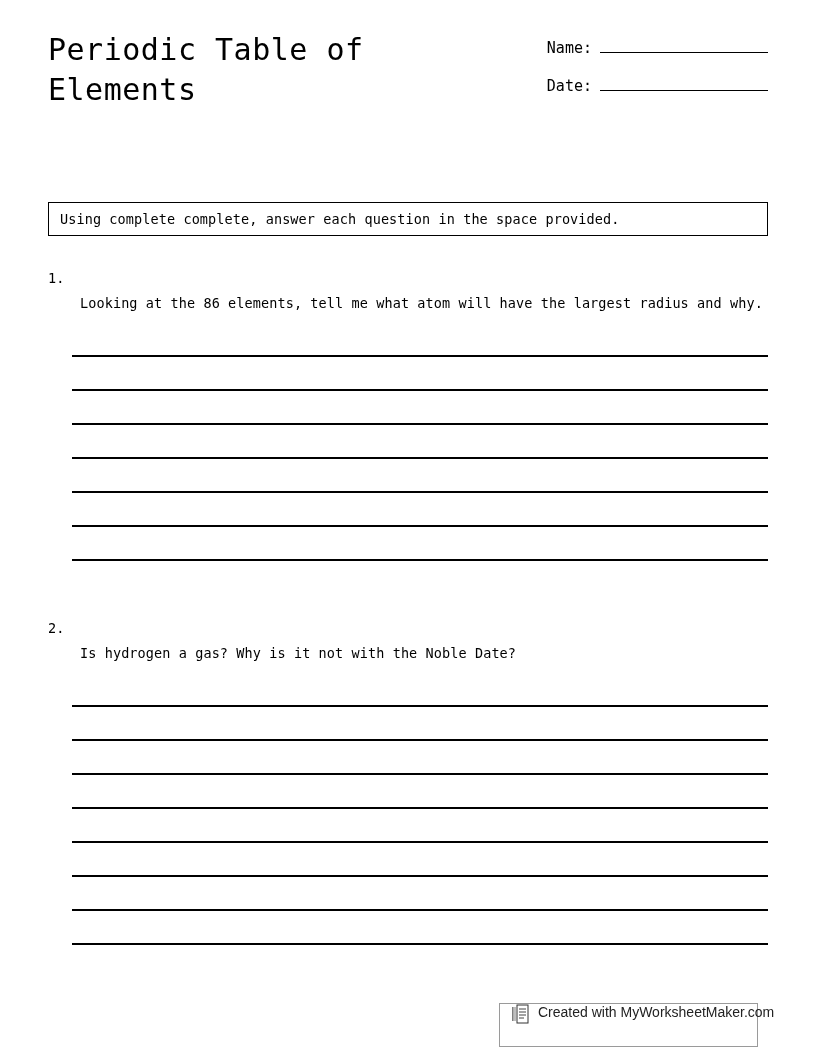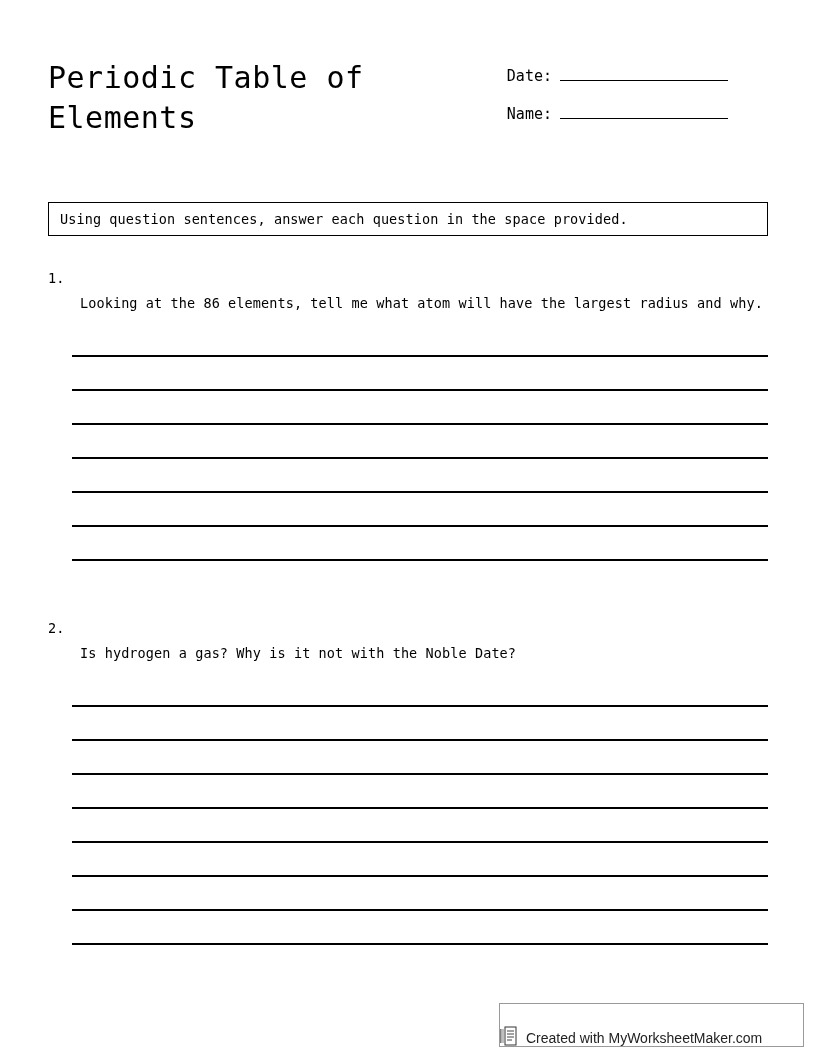--- a/index.html
+++ b/index.html
@@ -21,24 +21,24 @@
     position: absolute;
     left: 0; top: 0;
     width: 816px;
     height: 1056px;
   }
 
   
   .header {
     position: absolute;
     left: 48px;
-    top: 52px;
+    top: 24px;
     width: 720px;
     display: flex;
-    justify-content: flex-start;
+    justify-content: space-between;
     align-items: flex-start;
   }
   .title {
     font-family: "DejaVu Sans Mono", monospace;
     font-size: 30px;
     line-height: 40px;
     letter-spacing: 0.5px;
     font-weight: normal;
     color: #000;
     width: 380px;
@@ -114,26 +114,27 @@
   }
 
   #q1 { top: 268px; }
   #q2 { top: 618px; }
 
   
   .footer-badge {
     position: absolute;
     left: 499px;
     top: 1003px;
-    width: 305px;
+    width: 259px;
     height: 44px;
     border: 1px solid #9a9a9a;
     background: #ffffff;
     display: flex;
-    align-items: flex-end;
+    align-items: flex-start;
+    padding-left: 12px;
   }
   .badge-icon {
     width: 18px;
     height: 20px;
     margin-right: 8px;
     flex: 0 0 18px;
     position: relative;
   }
   .badge-text {
     font-family: "Liberation Sans", sans-serif;
@@ -145,32 +146,32 @@
 </head>
 <body>
 
 <div class="page">
 
   <div class="header">
     <h1 class="title">Periodic Table of Elements</h1>
 
     <div class="fields">
       <div class="field-row">
+        <span class="field-label">Name:</span>
+        <span class="field-line"></span>
+      </div>
+      <div class="field-row">
         <span class="field-label">Date:</span>
         <span class="field-line"></span>
       </div>
-      <div class="field-row">
-        <span class="field-label">Name:</span>
-        <span class="field-line"></span>
-      </div>
     </div>
   </div>
 
   <div class="directions">
-    <span>Using question sentences, answer each question in the space provided.</span>
+    <span>Using complete complete, answer each question in the space provided.</span>
   </div>
 
   <div class="question" id="q1">
     <div class="q-row">
       <span class="q-num">1.</span>
       <span class="q-text">Looking at the 86 elements, tell me what atom will have the largest radius and why.</span>
     </div>
     <div class="answer-lines">
       <div class="answer-line"></div>
       <div class="answer-line"></div>

